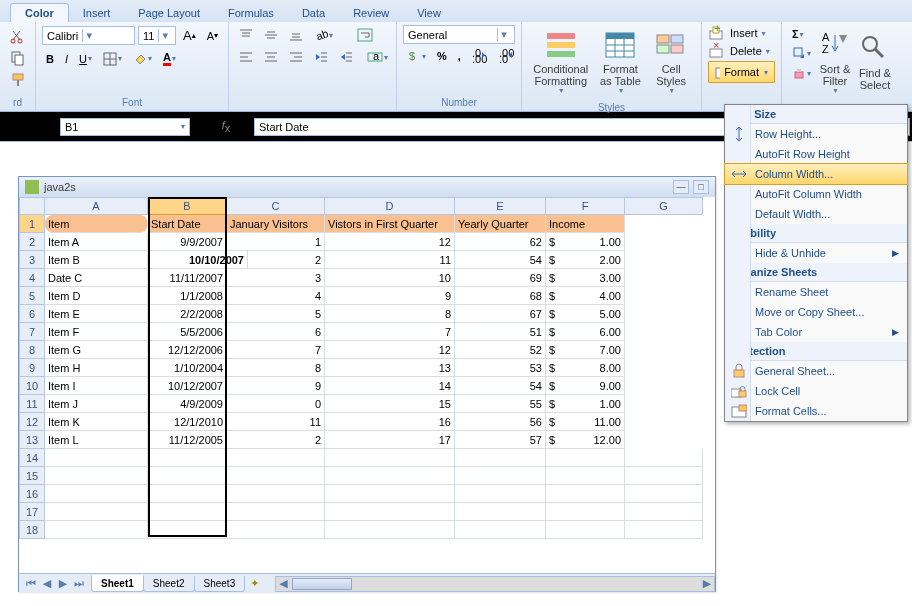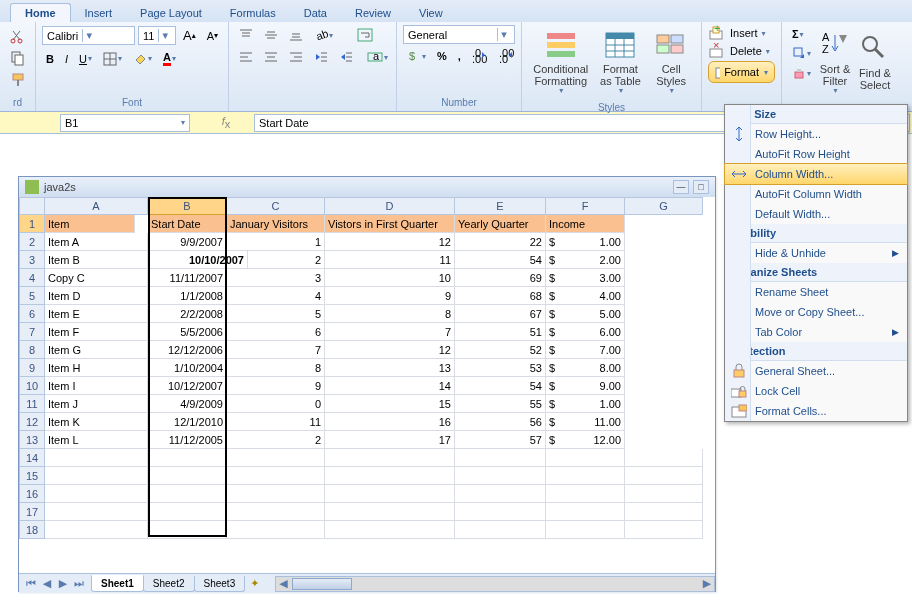--- a/index.html
+++ b/index.html
@@ -18,24 +18,24 @@
 .rbtn { padding: 2px 3px; border: 1px solid transparent; cursor: pointer; display: inline-flex; align-items: center; justify-content: center; }
 .dd { font-size: 8px; color: #5a7bad; margin-left: 1px; }
 .combo { background: #fff; border: 1px solid #a9bfde; height: 19px; display: flex; align-items: center; padding: 0 4px; font-size: 11px; }
 .combo .dd-btn { width: 13px; text-align: center; color: #5a7bad; border-left: 1px solid #a9bfde; margin-left: 4px; }
 
 .big-btn { width: 50px; display: flex; flex-direction: column; align-items: center; justify-content: center; padding: 3px; border: 1px solid transparent; cursor: pointer; }
 .big-btn .icon-box { width: 32px; height: 32px; margin-bottom: 2px; }
 .big-btn .lbl { font-size: 10px; text-align: center; color: #3b3b3b; line-height: 1.1; }
 .big-btn .dd { display: block; }
 
-.format-active { background: linear-gradient(#fff0c0,#ffd66b); border: 1px solid #d6a02c; border-radius: 6px; padding: 2px 6px; display: flex; align-items: center; gap: 4px; }
-
-
-.formula-bar { height: 22px; border-bottom: 1px solid #a9bfde; display: flex; align-items: center; background: #fef9c3; text-align: right; }
+.format-active { background: linear-gradient(#fff0c0,#ffd66b); border: 1px solid #d6a02c; border-radius: 1px; padding: 2px 6px; display: flex; align-items: center; gap: 4px; }
+
+
+.formula-bar { height: 30px; border-bottom: 1px solid #a9bfde; display: flex; align-items: center; background: #000000; text-align: right; }
 .namebox { width: 130px; background: #fff; border: 1px solid #a9bfde; margin: 2px 2px 2px 60px; height: 18px; display: flex; align-items: center; padding: 0 4px; }
 .fx-area { flex: 1; background: #fff; border: 1px solid #a9bfde; margin: 2px; height: 18px; display: flex; align-items: center; padding: 0 4px; }
 
 
 .workbook { position: absolute; left: 18px; top: 176px; width: 698px; height: 416px; border: 1px solid #7a95bf; background: #fff; box-shadow: 1px 1px 2px rgba(0,0,0,0.1); }
 .wb-title { height: 20px; background: linear-gradient(#e9f0fa,#d0def0); display: flex; align-items: center; padding: 0 6px; color: #3b3b3b; }
 .wb-title .icon { width: 14px; height: 14px; background: #8fbe52; margin-right: 5px; }
 .wb-title .winbtns { margin-left: auto; display: flex; gap: 4px; }
 .wb-title .winbtns span { width: 16px; height: 14px; border: 1px solid #a9bfde; background: #e4ecf7; display: inline-flex; align-items: center; justify-content: center; font-size: 9px; cursor: pointer; }
 
@@ -74,21 +74,21 @@
 .icon-strip { position: absolute; left: 0; top: 0; bottom: 0; width: 26px; background: #eef3fb; border-right: 1px solid #d0def0; }
 .menu-items { position: relative; }
 
 svg { display: block; }
 .underline { text-decoration: underline; }
 </style>
 </head>
 <body>
 
 <div class="ribbon-tabs">
-  <div class="ribbon-tab active">Home</div>
+  <div class="ribbon-tab active">Color</div>
   <div class="ribbon-tab">Insert</div>
   <div class="ribbon-tab">Page Layout</div>
   <div class="ribbon-tab">Formulas</div>
   <div class="ribbon-tab">Data</div>
   <div class="ribbon-tab">Review</div>
   <div class="ribbon-tab">View</div>
 </div>
 
 <div class="ribbon">
 
@@ -458,45 +458,45 @@
         <div class="row-h">11</div>
         <div class="row-h">12</div>
         <div class="row-h">13</div>
         <div class="row-h">14</div>
         <div class="row-h">15</div>
         <div class="row-h">16</div>
         <div class="row-h">17</div>
         <div class="row-h">18</div>
       </div>
     <div class="cells" id="cells">
-        <div class="cell hdr" style="left: 0px; top: 0px; width: 90px;">Item</div>
+        <div class="cell hdr" style="left: 0px; top: 0px; width: 103px; border-radius: 8px;">Item</div>
         <div class="cell hdr" style="left: 103px; top: 0px; width: 79px;">Start Date</div>
         <div class="cell hdr" style="left: 182px; top: 0px; width: 98px;">January Visitors</div>
         <div class="cell hdr" style="left: 280px; top: 0px; width: 130px;">Vistors in First Quarter</div>
         <div class="cell hdr" style="left: 410px; top: 0px; width: 91px;">Yearly Quarter</div>
         <div class="cell hdr" style="left: 501px; top: 0px; width: 79px;">Income</div>
         <div class="cell " style="left: 0px; top: 18px; width: 103px;">Item A</div>
         <div class="cell r" style="left: 103px; top: 18px; width: 79px;">9/9/2007</div>
         <div class="cell r" style="left: 182px; top: 18px; width: 98px;">1</div>
         <div class="cell r" style="left: 280px; top: 18px; width: 130px;">12</div>
-        <div class="cell r" style="left: 410px; top: 18px; width: 91px;">22</div>
+        <div class="cell r" style="left: 410px; top: 18px; width: 91px;">62</div>
         <div class="cell curr" style="left: 501px; top: 18px; width: 79px;">
           <span>$</span>
           <span>1.00</span>
         </div>
         <div class="cell " style="left: 0px; top: 36px; width: 103px;">Item B</div>
         <div class="cell r" style="left: 103px; top: 36px; width: 100px; font-weight: bold;">10/10/2007</div>
         <div class="cell r" style="left: 182px; top: 36px; width: 98px;">2</div>
         <div class="cell r" style="left: 280px; top: 36px; width: 130px;">11</div>
         <div class="cell r" style="left: 410px; top: 36px; width: 91px;">54</div>
         <div class="cell curr" style="left: 501px; top: 36px; width: 79px;">
           <span>$</span>
           <span>2.00</span>
         </div>
-        <div class="cell " style="left: 0px; top: 54px; width: 103px;">Copy C</div>
+        <div class="cell " style="left: 0px; top: 54px; width: 103px;">Date C</div>
         <div class="cell r" style="left: 103px; top: 54px; width: 79px;">11/11/2007</div>
         <div class="cell r" style="left: 182px; top: 54px; width: 98px;">3</div>
         <div class="cell r" style="left: 280px; top: 54px; width: 130px;">10</div>
         <div class="cell r" style="left: 410px; top: 54px; width: 91px;">69</div>
         <div class="cell curr" style="left: 501px; top: 54px; width: 79px;">
           <span>$</span>
           <span>3.00</span>
         </div>
         <div class="cell " style="left: 0px; top: 72px; width: 103px;">Item D</div>
         <div class="cell r" style="left: 103px; top: 72px; width: 79px;">1/1/2008</div>

